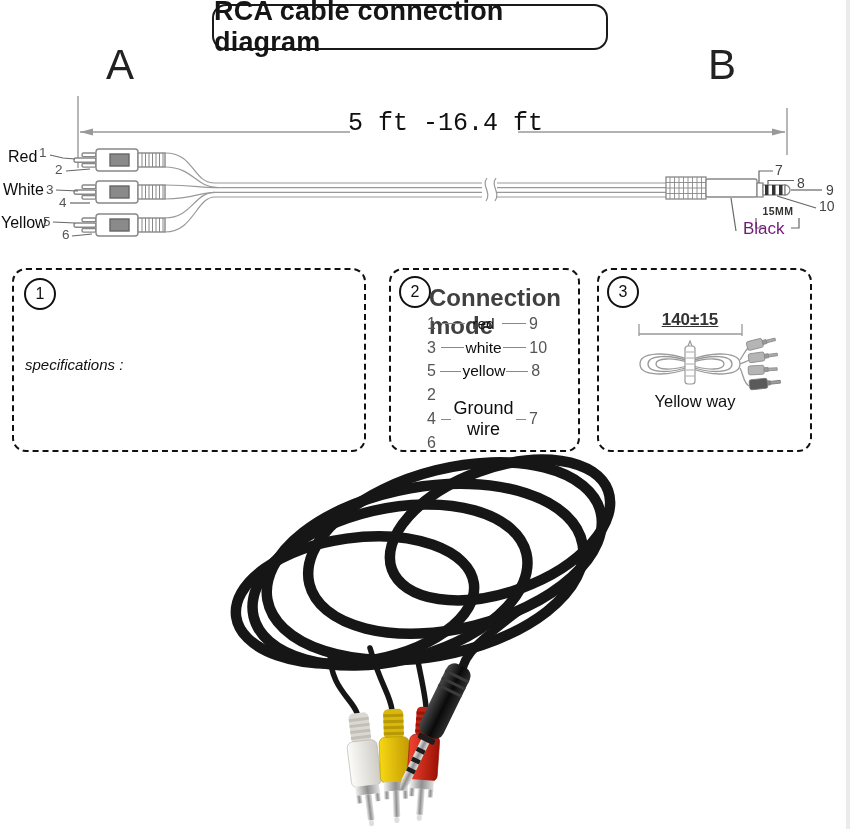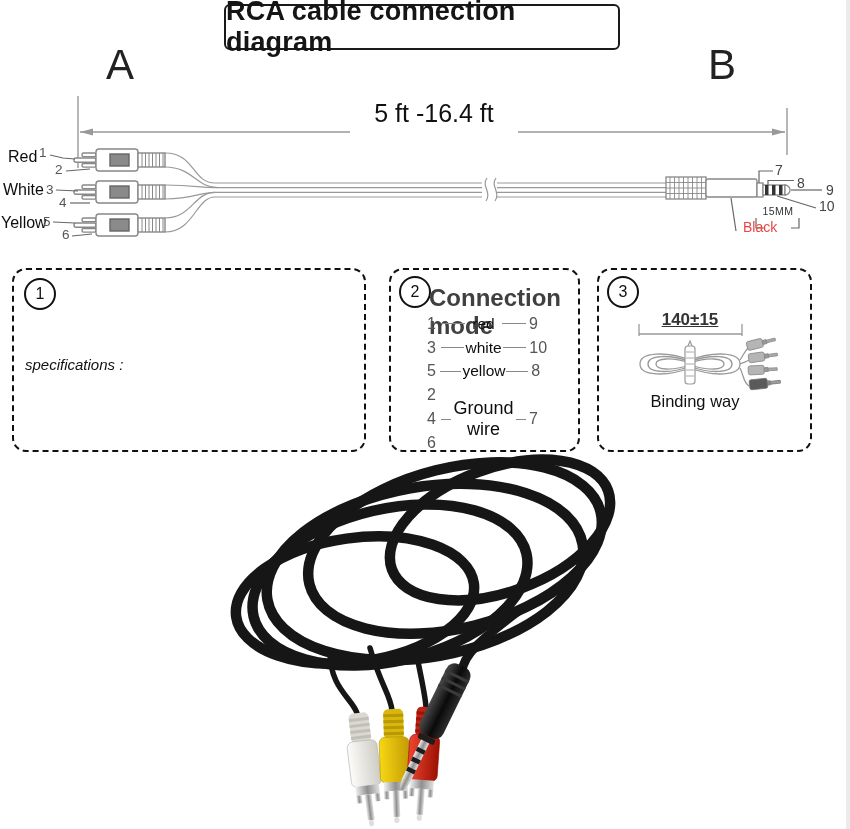--- a/index.html
+++ b/index.html
@@ -2,34 +2,34 @@
 <html><head>
 <meta charset="utf-8">
 <style>
   html,body{margin:0;padding:0;background:#fff;}
   .stage{position:relative;width:850px;height:829px;background:#fff;overflow:hidden;
          font-family:"Liberation Sans",sans-serif;color:#111;}
   .abs{position:absolute;white-space:nowrap;line-height:1.08;}
 
   
   .title-box{position:absolute;left:212px;top:4px;width:392px;height:42px;
-             border:2.5px solid #1a1a1a;border-radius:6px;display:flex;
-             align-items:center;justify-content:center;margin-left:12px;}
+             border:2.5px solid #1a1a1a;border-radius:14px;display:flex;
+             align-items:center;justify-content:center;}
   .title-box span{font-size:27px;font-weight:600;letter-spacing:0.2px;color:#151515;}
 
   .end-label{font-size:42px;font-weight:400;color:#222;}
 
   
-  .len-label{left:348px;top:100px;width:172px;text-align:center;font-size:25px;color:#101010;}
+  .len-label{left:348px;top:110px;width:172px;text-align:center;font-size:25px;color:#101010;font-family:Liberation Mono, monospace;}
   .plug-name{font-size:16px;color:#0d0d0d;}
   .pin-num{font-size:13.5px;color:#555;}
   .stage-num{font-size:14px;color:#444;}
   .mm-label{left:756px;top:206px;width:44px;text-align:center;font-size:10.5px;
-            font-weight:normal;letter-spacing:0.5px;color:#333;}
-  .black-label{left:743px;top:220px;font-size:14px;color:#ef4444;}
+            font-weight:bold;letter-spacing:0.5px;color:#333;}
+  .black-label{left:743px;top:220px;font-size:17px;color:#701a75;}
 
   
   .panel{position:absolute;top:268px;height:184px;border:2px dashed #111;
          border-radius:14px;box-sizing:border-box;}
   .p1{left:12px;width:354px;}
   .p2{left:389px;width:191px;}
   .p3{left:597px;width:215px;}
   .circ{position:absolute;width:28px;height:28px;border:2px solid #111;border-radius:50%;
         display:flex;align-items:center;justify-content:center;font-size:16px;color:#111;}
   .spec-head{position:absolute;left:11px;top:86px;font-size:15px;color:#101010;font-style:italic;}
@@ -265,21 +265,21 @@
           </g>
       </g>
       <g stroke="#777" stroke-width="0.8">
         <g transform="translate(747,378) rotate(-6)">
             <rect width="18" height="10" rx="2" fill="#5a5a5a"></rect>
             <rect x="18" y="3" width="3" height="4" fill="#888"></rect>
             <rect x="21" y="3.6" width="10" height="2.8" fill="#9e9e9e"></rect>
           </g>
       </g>
     </svg>
-    <div class="bind-caption">Binding way</div>
+    <div class="bind-caption">Yellow way</div>
   </div>
 
   <svg class="abs" style="left:215px;top:452px;" width="440" height="377" viewBox="215 452 440 377">
     <defs>
       <linearGradient id="gMetal" x1="0" y1="0" x2="1" y2="0">
         <stop offset="0" stop-color="#f2f2f2"></stop>
           <stop offset="0.5" stop-color="#8f8f8f"></stop>
           <stop offset="1" stop-color="#e0e0e0"></stop>
       </linearGradient>
       <linearGradient id="gWhite" x1="0" y1="0" x2="1" y2="0">

